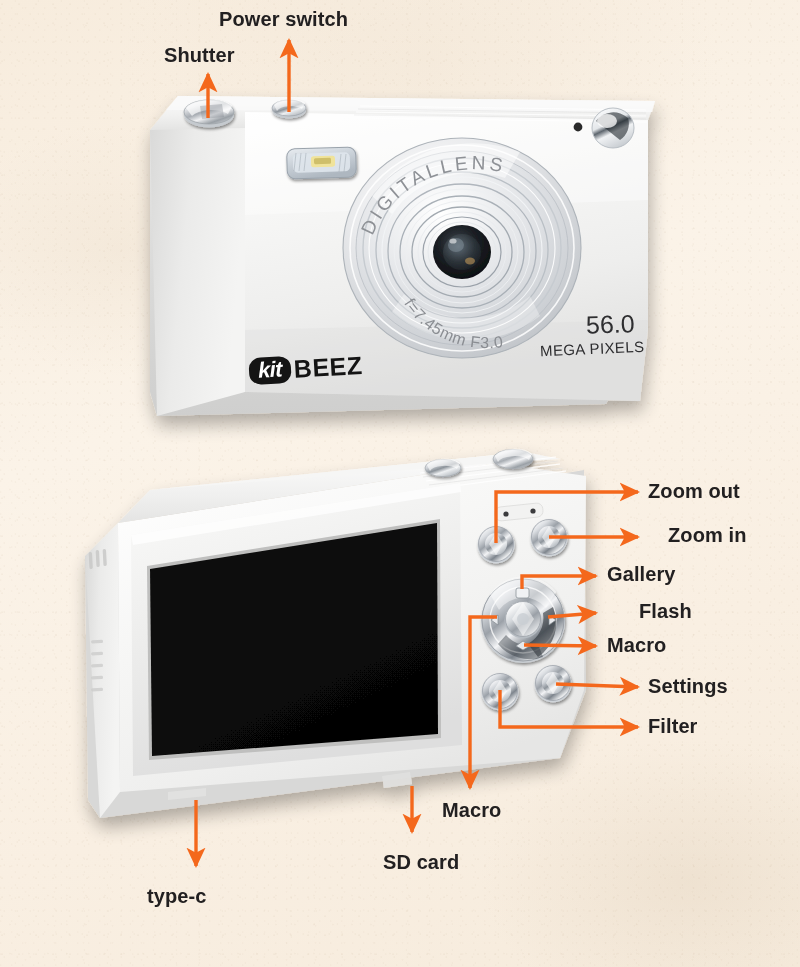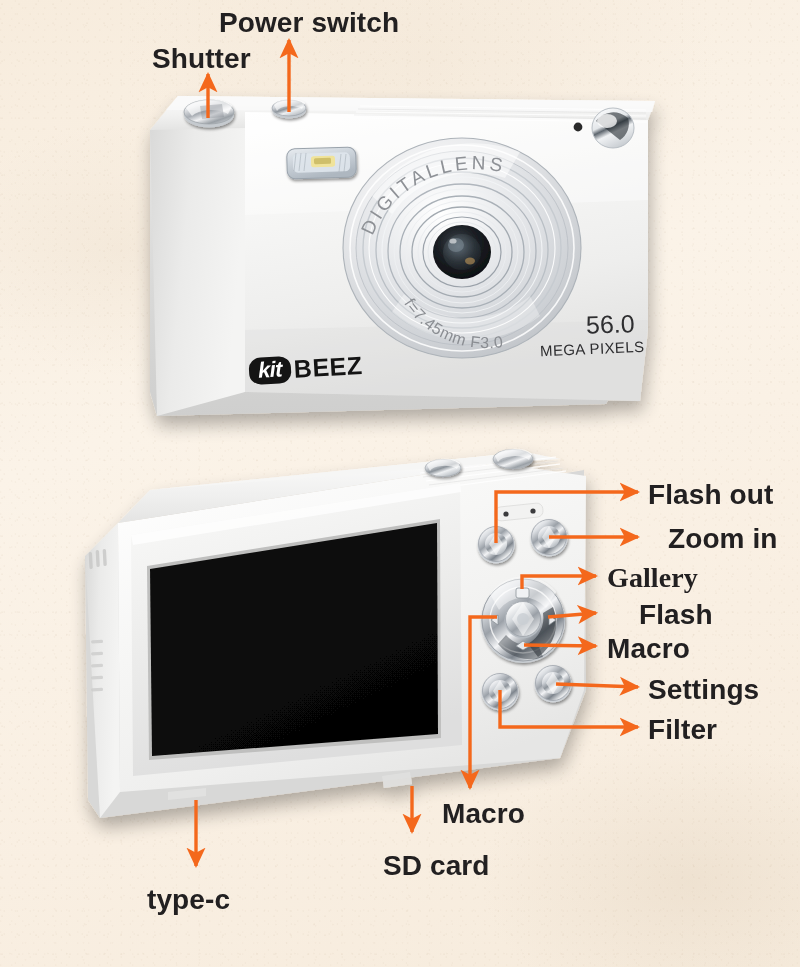--- a/index.html
+++ b/index.html
@@ -44,21 +44,21 @@
   #svgroot {
     position: absolute;
     inset: 0;
     width: 800px;
     height: 967px;
   }
   .callout {
     position: absolute;
     font-family: "Liberation Sans", sans-serif;
     font-weight: bold;
-    font-size: 28px;
+    font-size: 20px;
     color: #222021;
     letter-spacing: 0.1px;
     white-space: nowrap;
     line-height: 1;
   }
   .spec-txt {
     position: absolute;
     font-family: "Liberation Sans", sans-serif;
     white-space: nowrap;
     color: #2e2e30;
@@ -462,25 +462,25 @@
   </svg>
 
   <div class="spec-txt" style="left:586px; top:310px; font-size:25px; transform:rotate(-2deg);">56.0</div>
   <div class="spec-txt" style="left:540px; top:340px; font-size:15px; letter-spacing:0.4px; transform:rotate(-2.5deg);">MEGA PIXELS</div>
 
   <div class="logo-wrap" style="left:249px; top:355px;">
     <span class="logo-kit">kit</span>
     <span class="logo-beez">BEEZ</span>
   </div>
 
-  <div class="callout" style="left:152px; top:45px;">Shutter</div>
+  <div class="callout" style="left:164px; top:45px;">Shutter</div>
   <div class="callout" style="left:219px; top:9px;">Power switch</div>
-  <div class="callout" style="left:648px; top:481px;">Flash out</div>
+  <div class="callout" style="left:648px; top:481px;">Zoom out</div>
   <div class="callout" style="left:668px; top:525px;">Zoom in</div>
-  <div class="callout" style="left:607px; top:564px;font-family:Liberation Serif, serif;">Gallery</div>
+  <div class="callout" style="left:607px; top:564px;">Gallery</div>
   <div class="callout" style="left:607px; top:601px;margin-left:32px;">Flash</div>
   <div class="callout" style="left:607px; top:635px;">Macro</div>
   <div class="callout" style="left:648px; top:676px;">Settings</div>
   <div class="callout" style="left:648px; top:716px;">Filter</div>
   <div class="callout" style="left:442px; top:800px;">Macro</div>
   <div class="callout" style="left:383px; top:852px;">SD card</div>
   <div class="callout" style="left:147px; top:886px;">type-c</div>
 
 </div>
 

